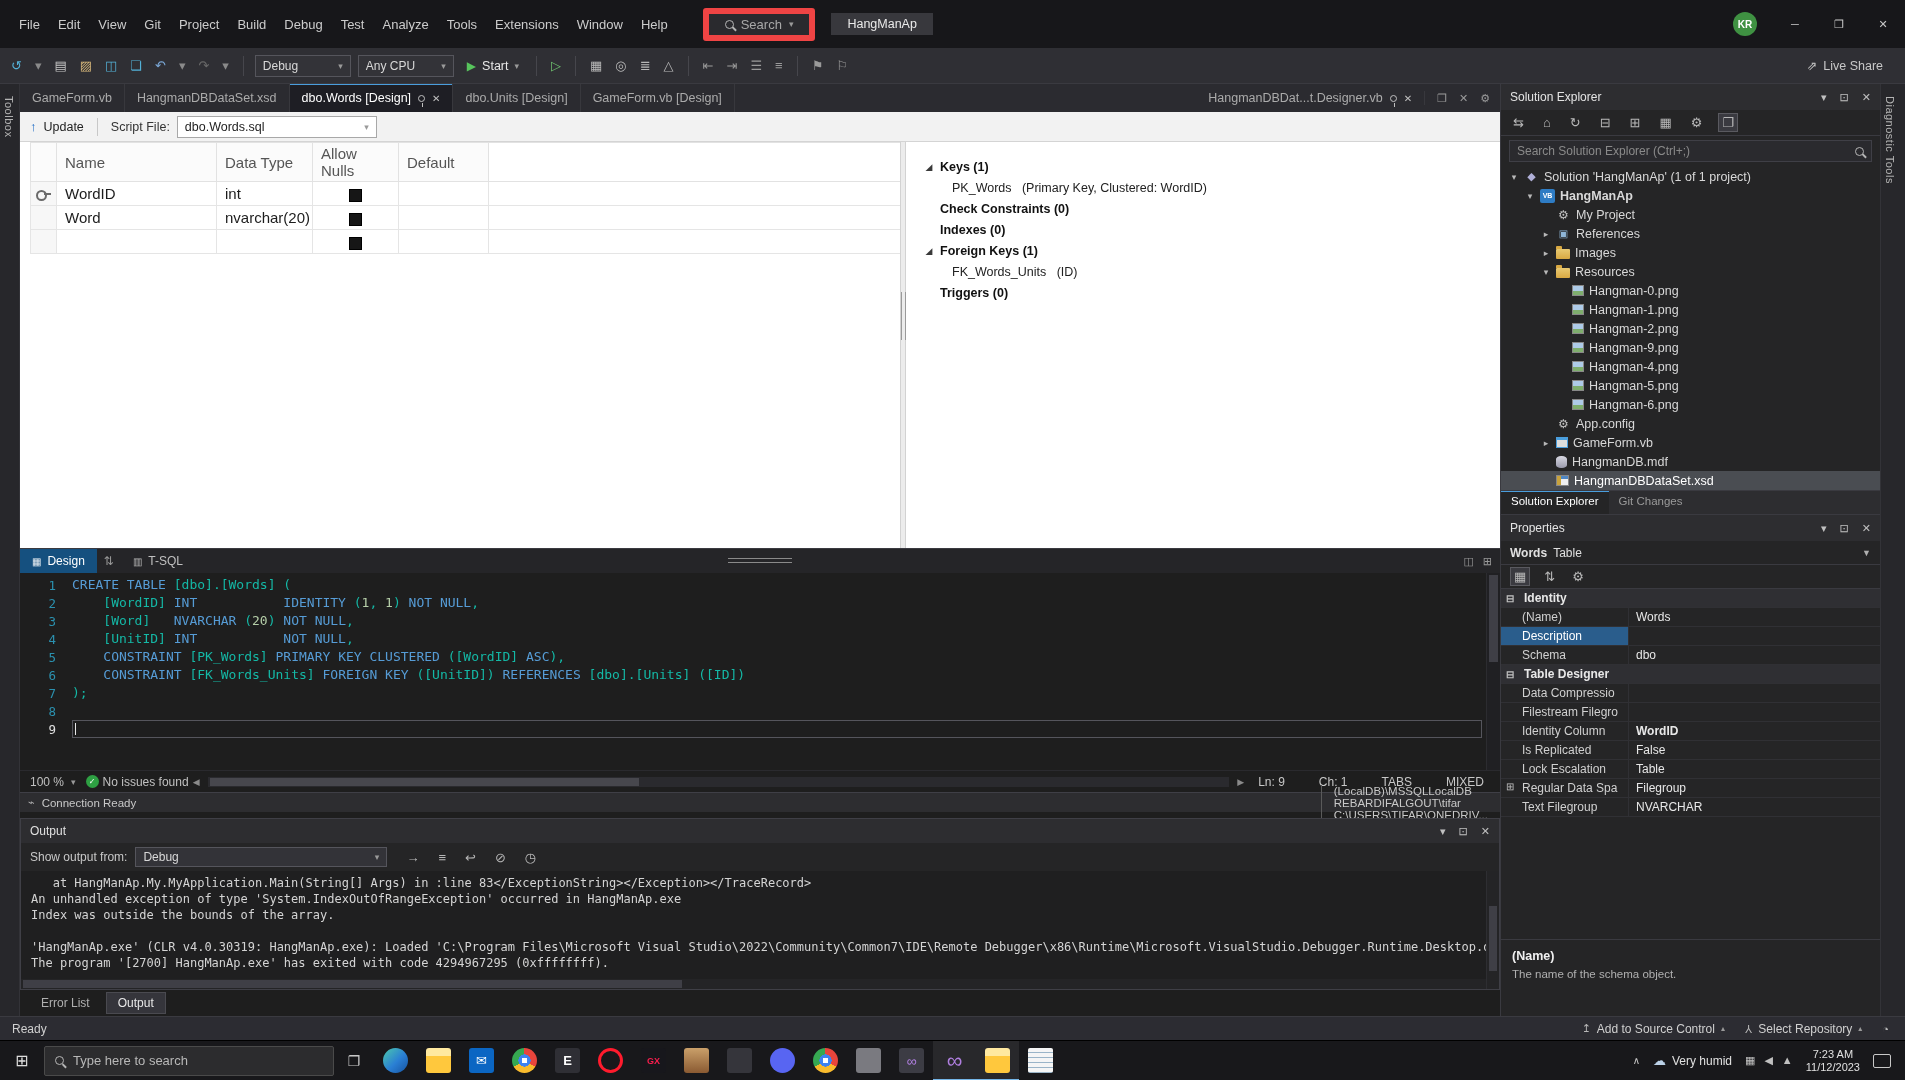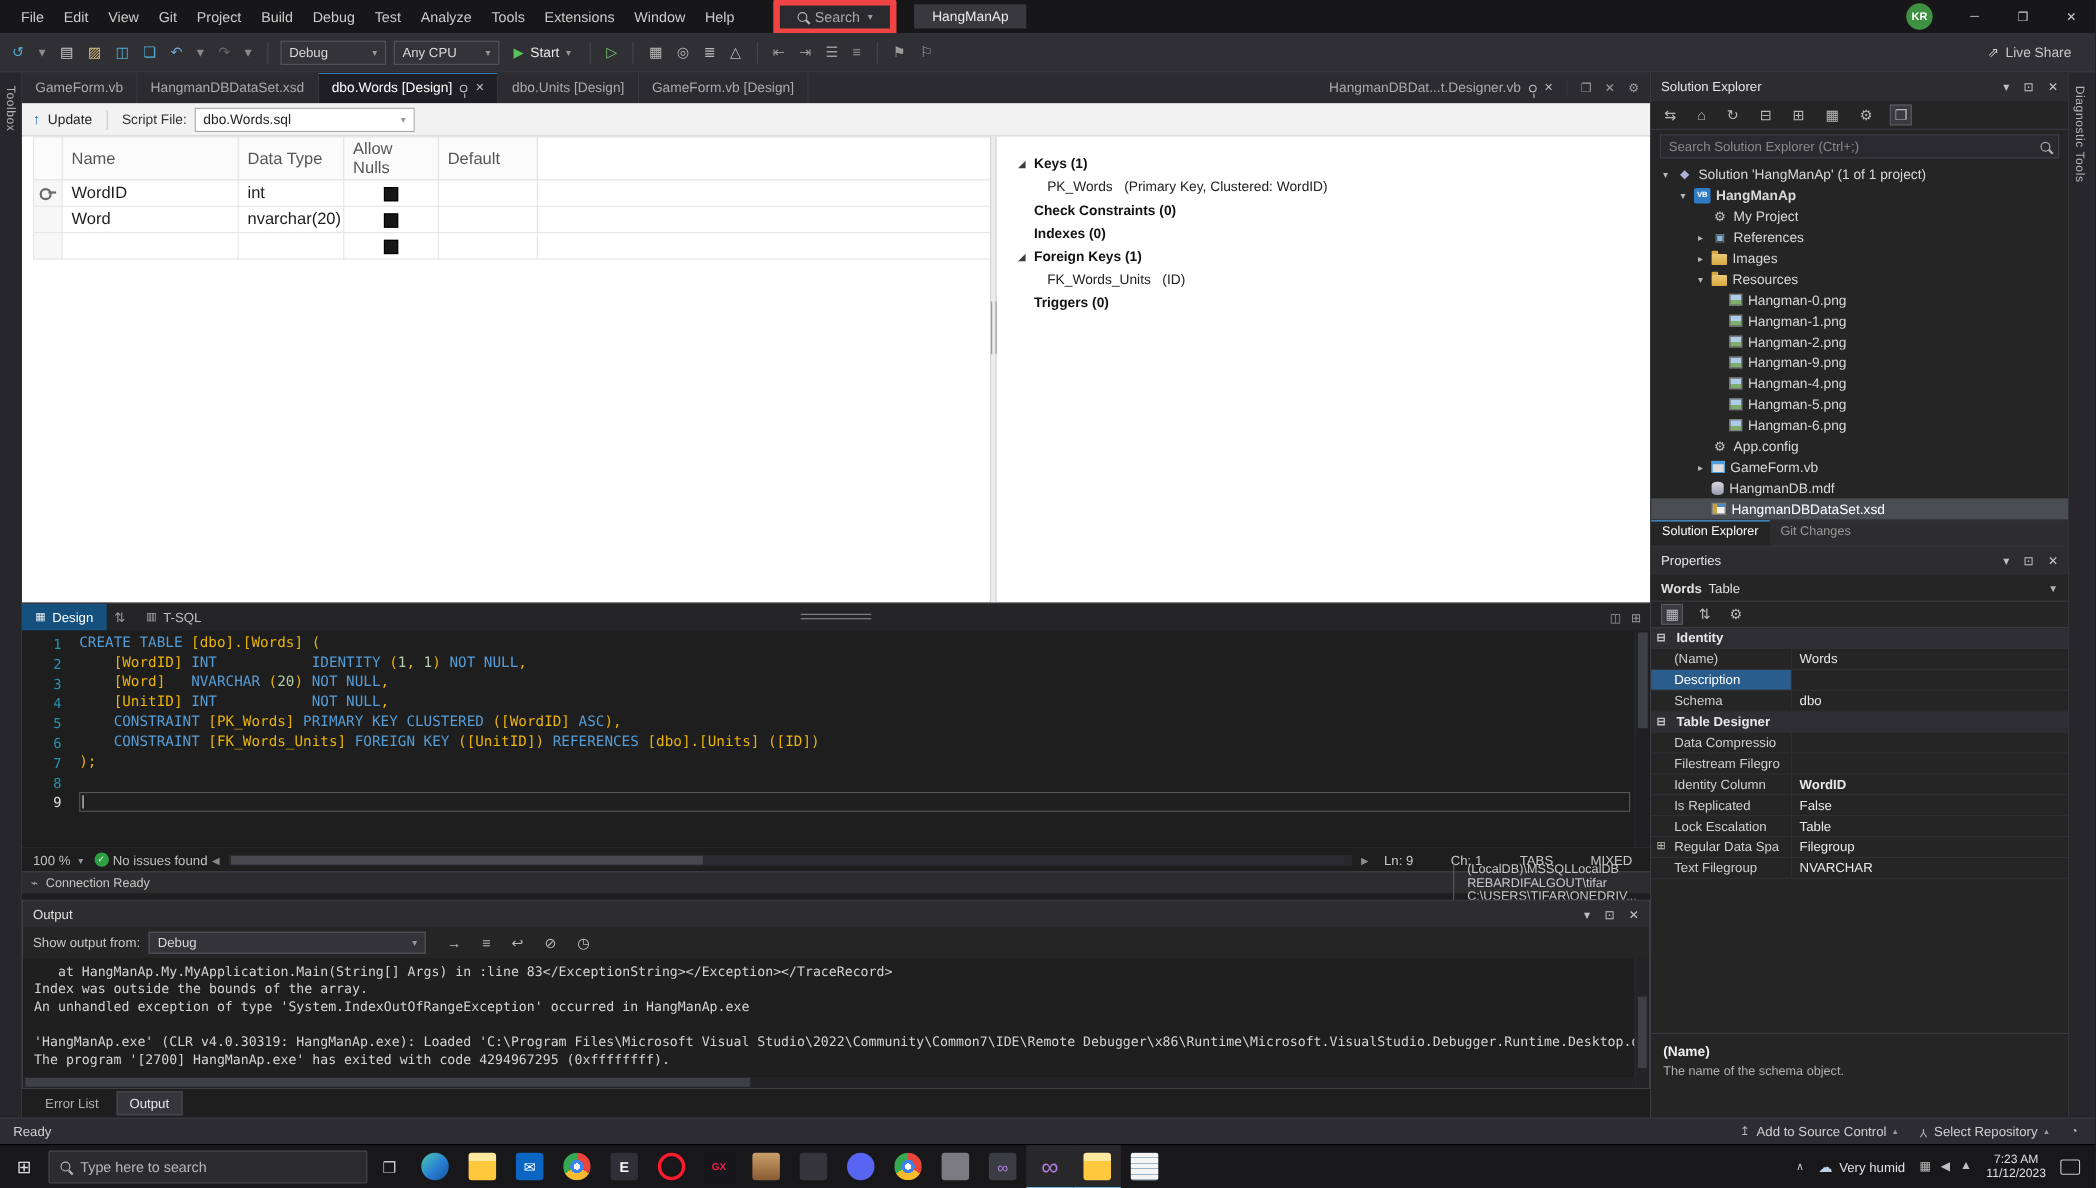--- a/index.html
+++ b/index.html
@@ -1,21 +1,21 @@
 <!DOCTYPE html>
 <html><head>
 <meta charset="utf-8">
 <style>
   *{margin:0;padding:0;box-sizing:border-box;}
   html,body{width:1905px;height:1080px;overflow:hidden;background:#1e1e1e;
     font-family:"Liberation Sans",sans-serif;-webkit-font-smoothing:antialiased;}
   .app{display:flex;flex-direction:column;width:100%;height:100%;}
 
   
-  .titlebar{height:30px;flex:none;background:#17171a;display:flex;align-items:center;color:#cccccc;font-size:13px;padding-left:10px;}
+  .titlebar{height:48px;flex:none;background:#17171a;display:flex;align-items:center;color:#cccccc;font-size:13px;padding-left:10px;}
   .menus{display:flex;}
   .menu-item{padding:5px 9px;cursor:default;}
   .tb-search{display:flex;align-items:center;gap:7px;margin-left:26px;padding:3px 16px;background:#2a2a2e;border:6px solid #ef4444;border-radius:3px;color:#a8a8a8;}
   .mag{width:9px;height:9px;border:1.5px solid #b5b5b5;border-radius:50%;position:relative;flex:none;}
   .mag::after{content:"";position:absolute;width:5px;height:1.5px;background:#b5b5b5;transform:rotate(45deg);right:-4px;bottom:-2px;}
   .tb-solution{margin-left:16px;padding:4px 16px;background:#38383d;color:#eaeaea;font-size:12.5px;}
   .tb-right{margin-left:auto;display:flex;align-items:center;}
   .avatar{width:24px;height:24px;border-radius:50%;background:#3f9142;color:#fff;font-size:10px;font-weight:bold;display:flex;align-items:center;justify-content:center;margin-right:16px;}
   .win-btn{width:44px;height:30px;display:flex;align-items:center;justify-content:center;color:#c8c8c8;font-size:11px;}
 
@@ -92,21 +92,21 @@
   .etabs-right{margin-left:auto;display:flex;gap:9px;align-items:center;padding-right:8px;color:#9a9a9a;font-size:11px;}
   .code{flex:1;display:flex;min-height:0;font-family:"DejaVu Sans Mono","Liberation Mono",monospace;font-size:13px;}
   .code-lines{flex:1;padding-top:3px;min-width:0;}
   .code-line{display:flex;height:18px;align-items:center;}
   .gutter{width:52px;flex:none;text-align:right;padding-right:16px;color:#2b91af;font-size:12.5px;}
   .cur .gutter{color:#e0e0e0;}
   .line-body{flex:1;height:18px;white-space:pre;margin-right:4px;position:relative;line-height:17px;}
   .cur .line-body{border:1px solid #55555c;}
   .cur .line-body::before{content:"";position:absolute;left:2px;top:2px;width:1px;height:12px;background:#e8e8e8;}
   .tk-k{color:#569cd6;}
-  .tk-p{color:#eab308;}
+  .tk-p{color:#14b8a6;}
   .tk-num{color:#b5cea8;}
   .vscroll{width:14px;flex:none;background:#202023;border-left:1px solid #2c2c30;position:relative;}
   .vscroll::before{content:"";position:absolute;top:2px;left:2px;right:2px;height:44%;background:#3f3f46;}
   .estatus{height:22px;flex:none;display:flex;align-items:center;background:#1e1e1e;border-top:1px solid #2a2a2e;font-size:12px;color:#c0c0c0;}
   .zoom{display:flex;gap:7px;align-items:center;padding:0 10px;}
   .okdot{width:13px;height:13px;border-radius:50%;background:#2ea043;color:#fff;font-size:8px;display:flex;align-items:center;justify-content:center;flex:none;}
   .issues{margin-left:4px;}
   .arr{color:#8a8a8a;font-size:9px;padding:0 4px;}
   .htrack{flex:1;height:10px;background:#2a2a2e;margin:0 4px;position:relative;}
   .htrack::before{content:"";position:absolute;left:2px;top:1px;bottom:1px;width:42%;background:#47474d;}
@@ -536,22 +536,22 @@
                 <span class="tbtn" style="color: rgb(184, 184, 184);">→</span>
                 <span class="tbtn" style="color: rgb(184, 184, 184);">≡</span>
                 <span class="tbtn" style="color: rgb(184, 184, 184);">↩</span>
                 <span class="tbtn" style="color: rgb(184, 184, 184);">⊘</span>
                 <span class="tbtn" style="color: rgb(184, 184, 184);">◷</span>
               </div>
           </div>
           <div class="out-text">
             <div>
                 <div class="out-line">   at HangManAp.My.MyApplication.Main(String[] Args) in :line 83&lt;/ExceptionString&gt;&lt;/Exception&gt;&lt;/TraceRecord&gt;</div>
+                <div class="out-line">An unhandled exception of type 'System.IndexOutOfRangeException' occurred in HangManAp.exe</div>
                 <div class="out-line">Index was outside the bounds of the array.</div>
-                <div class="out-line">An unhandled exception of type 'System.IndexOutOfRangeException' occurred in HangManAp.exe</div>
                 <div class="out-line">&nbsp;</div>
                 <div class="out-line">'HangManAp.exe' (CLR v4.0.30319: HangManAp.exe): Loaded 'C:\Program Files\Microsoft Visual Studio\2022\Community\Common7\IDE\Remote Debugger\x86\Runtime\Microsoft.VisualStudio.Debugger.Runtime.Desktop.dll'.</div>
                 <div class="out-line">The program '[2700] HangManAp.exe' has exited with code 4294967295 (0xffffffff).</div>
               </div>
             <div class="out-vscroll"></div>
             <div class="out-hscroll"></div>
           </div>
         </div>
         <div class="btabs">
           <div class="btab">Error List</div>

